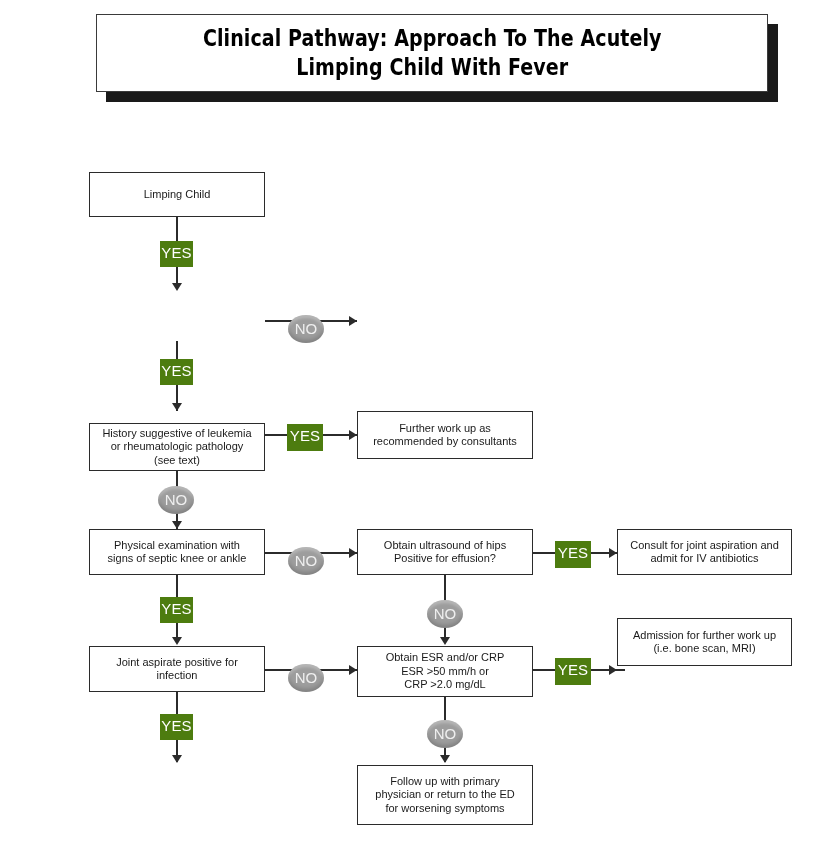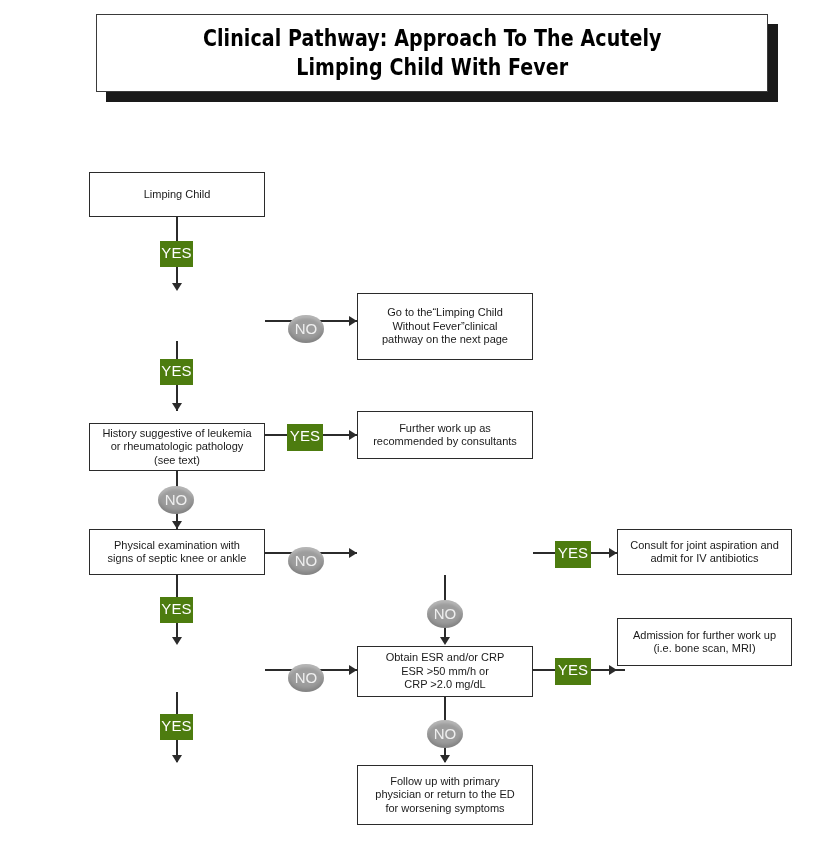--- a/index.html
+++ b/index.html
@@ -132,23 +132,20 @@
 
   <div class="vline" style="left:176px;top:217px;height:68px;"></div>
   <div class="arrow-down" style="left:172px;top:283px;"></div>
   <div class="badge-yes" style="left:160px;top:241px;width:33px;height:22px;">YES</div>
 
 
   <div class="hline" style="left:265px;top:320px;width:92px;"></div>
   <div class="arrow-right" style="left:349px;top:316px;"></div>
   <div class="badge-no" style="left:288px;top:307px;width:36px;height:27px;">NO</div>
 
-  <div class="node" style="left:357px;top:293px;width:176px;height:67px;">Go to the“Limping Child
-Without Fever”clinical
-pathway on the next page</div>
 
   <div class="vline" style="left:176px;top:341px;height:70px;"></div>
   <div class="arrow-down" style="left:172px;top:403px;"></div>
   <div class="badge-yes" style="left:160px;top:359px;width:33px;height:22px;">YES</div>
 
   <div class="node" style="left:89px;top:411px;width:176px;height:48px;margin-top:12px;">History suggestive of leukemia
 or rheumatologic pathology
 (see text)</div>
 
   <div class="hline" style="left:265px;top:434px;width:92px;"></div>
@@ -162,36 +159,40 @@
   <div class="arrow-down" style="left:172px;top:521px;"></div>
   <div class="badge-no" style="left:158px;top:478px;width:36px;height:27px;">NO</div>
 
   <div class="node" style="left:89px;top:529px;width:176px;height:46px;">Physical examination with
 signs of septic knee or ankle</div>
 
   <div class="hline" style="left:265px;top:552px;width:92px;"></div>
   <div class="arrow-right" style="left:349px;top:548px;"></div>
   <div class="badge-no" style="left:288px;top:539px;width:36px;height:27px;">NO</div>
 
+  <div class="node" style="left:357px;top:529px;width:176px;height:46px;">Obtain ultrasound of hips
+Positive for effusion?</div>
 
   <div class="hline" style="left:533px;top:552px;width:92px;"></div>
   <div class="arrow-right" style="left:609px;top:548px;"></div>
   <div class="badge-yes" style="left:555px;top:541px;width:36px;height:23px;">YES</div>
 
   <div class="node" style="left:617px;top:529px;width:175px;height:46px;">Consult for joint aspiration and
 admit for IV antibiotics</div>
 
   <div class="vline" style="left:176px;top:575px;height:68px;"></div>
   <div class="arrow-down" style="left:172px;top:637px;"></div>
   <div class="badge-yes" style="left:160px;top:597px;width:33px;height:22px;">YES</div>
 
   <div class="vline" style="left:444px;top:575px;height:68px;"></div>
   <div class="arrow-down" style="left:440px;top:637px;"></div>
   <div class="badge-no" style="left:427px;top:592px;width:36px;height:27px;">NO</div>
 
+  <div class="node" style="left:89px;top:646px;width:176px;height:46px;">Joint aspirate positive for
+infection</div>
 
   <div class="hline" style="left:265px;top:669px;width:92px;"></div>
   <div class="arrow-right" style="left:349px;top:665px;"></div>
   <div class="badge-no" style="left:288px;top:656px;width:36px;height:27px;">NO</div>
 
   <div class="node" style="left:357px;top:646px;width:176px;height:51px;">Obtain ESR and/or CRP
 ESR &gt;50 mm/h or
 CRP &gt;2.0 mg/dL</div>
 
   <div class="hline" style="left:533px;top:669px;width:92px;"></div>

